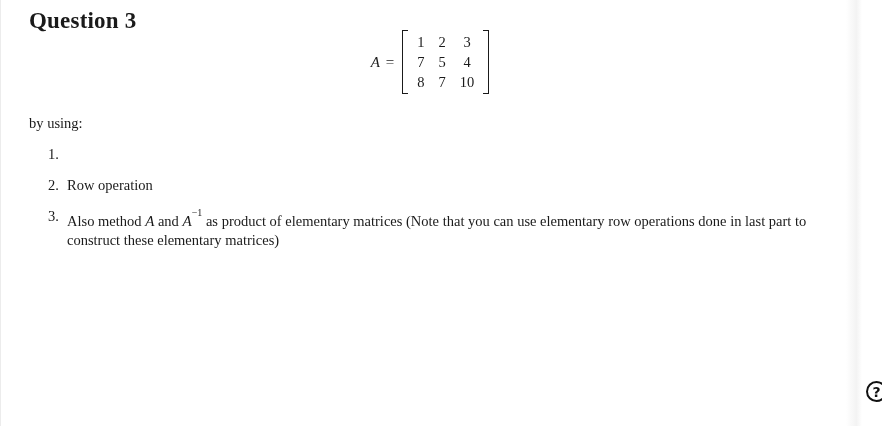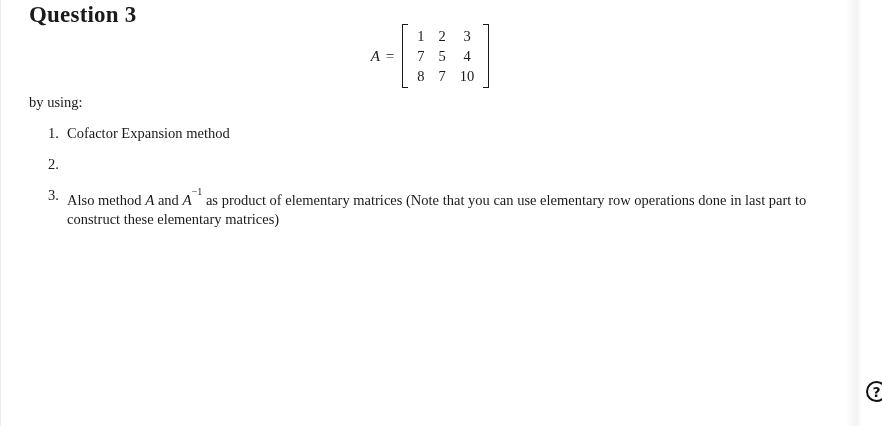--- a/index.html
+++ b/index.html
@@ -10,20 +10,21 @@
     background: #ffffff;
     color: #1a1a1a;
     font-family: "Liberation Serif", "DejaVu Serif", serif;
     overflow: hidden;
     position: relative;
   }
   .page {
     position: absolute;
     inset: 0;
     border-left: 1px solid #ececec;
+    padding-top: 6px;
   }
   .right-shade {
     position: absolute;
     top: 0;
     right: 20px;
     width: 16px;
     height: 100%;
     background: linear-gradient(to right, rgba(240,240,240,0) 0%, rgba(233,233,233,0.55) 65%, rgba(255,255,255,0) 100%);
     pointer-events: none;
   }
@@ -54,21 +55,21 @@
   .bracket.l { border: 1.5px solid #1a1a1a; border-right: none; }
   .bracket.r { border: 1.5px solid #1a1a1a; border-left: none; }
   table.matrix-grid { border-collapse: collapse; margin: 2px 2px; }
   table.matrix-grid td {
     text-align: center;
     font-size: 14.5px;
     line-height: 20px;
     padding: 0 7px;
     min-width: 14px;
   }
-  .by-using { margin-top: 5px; }
+  .by-using { margin-top: 20px; }
   ol.task-list {
     list-style: none;
     margin: 0;
     padding: 0 0 0 47px;
   }
   ol.task-list li {
     display: flex;
     margin-top: 12px;
     font-size: 14.5px;
     line-height: 19px;
@@ -134,24 +135,24 @@
         </table>
       <div class="bracket r"></div>
     </div>
   </div>
 
   <p class="body-text by-using">by using:</p>
 
   <ol class="task-list">
     <li>
       <span class="num">1.</span>
-      <span class="item-text">Cofactor Expansion method</span>
     </li>
     <li>
       <span class="num">2.</span>
+      <span class="item-text">Row operation</span>
     </li>
     <li>
       <span class="num">3.</span>
       <span class="item-text"><span>Also method </span><span class="math-var">A</span><span> and </span><span class="math-var">A</span><sup class="inv">−1</sup><span> as product of elementary matrices (Note that you can use elementary row operations done in last part to construct these elementary matrices)</span></span>
     </li>
   </ol>
 
   <div class="right-shade"></div>
 
   <div class="help-button">

